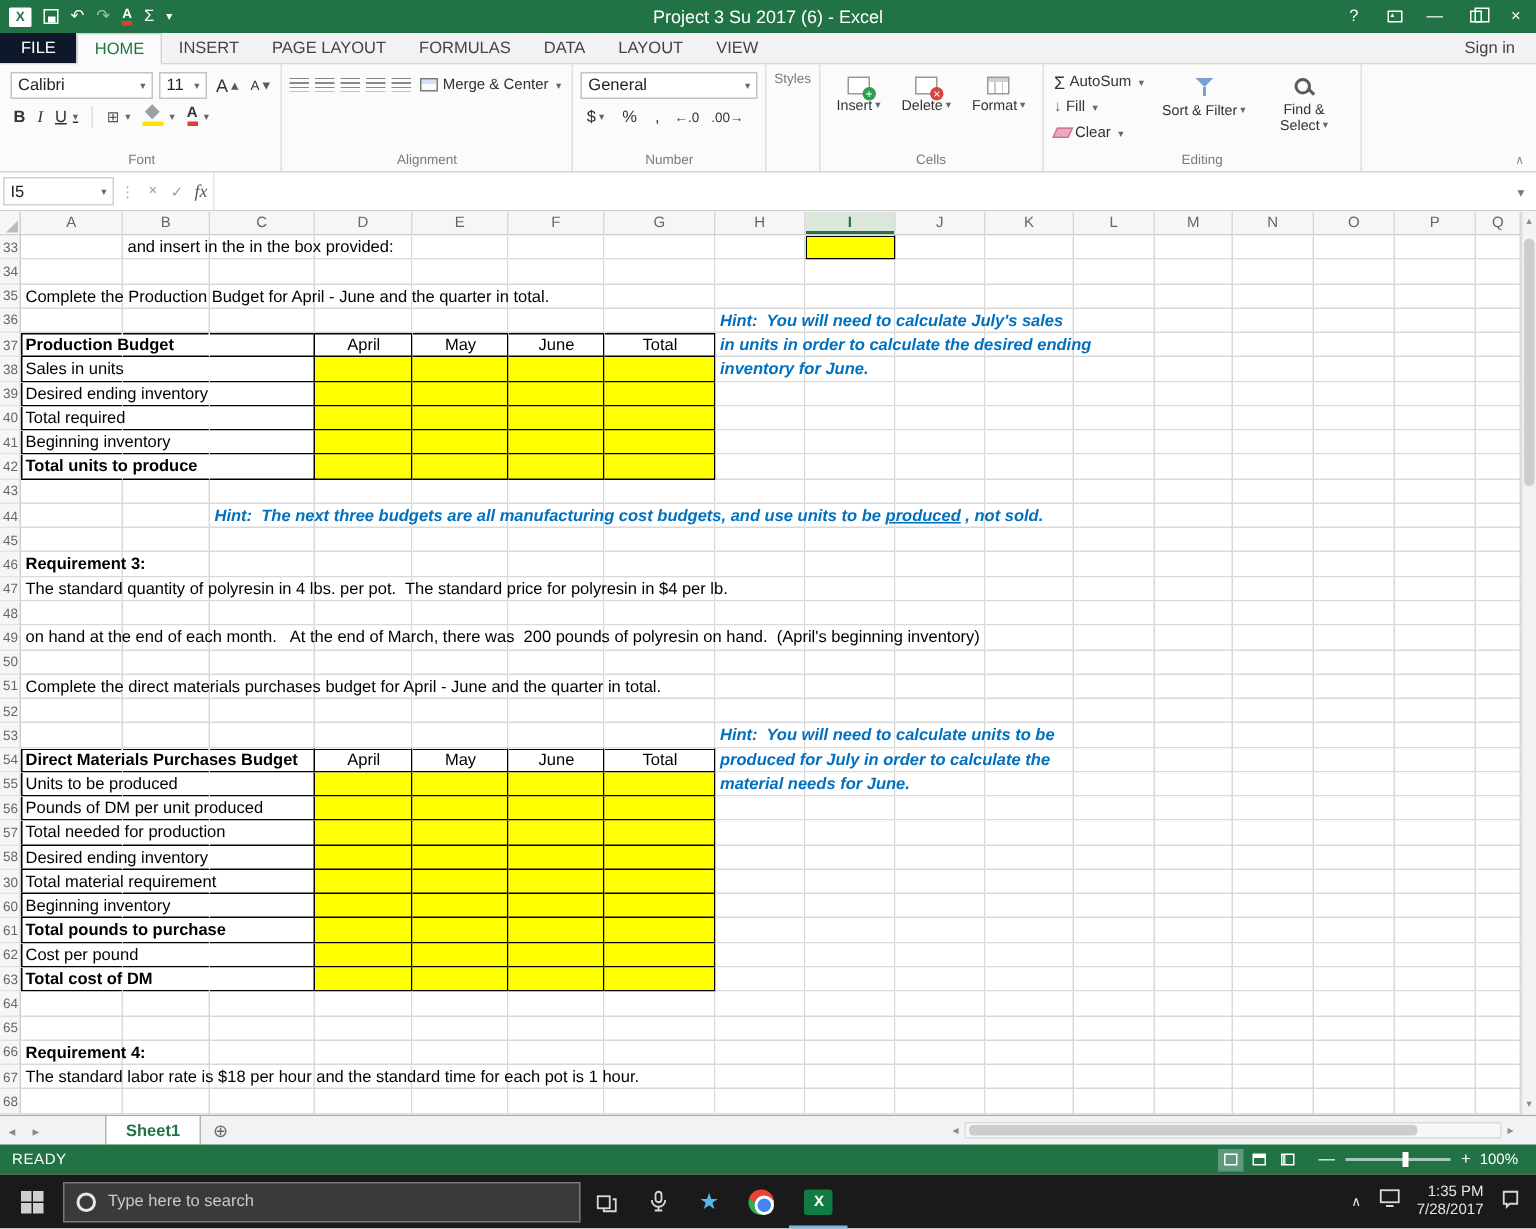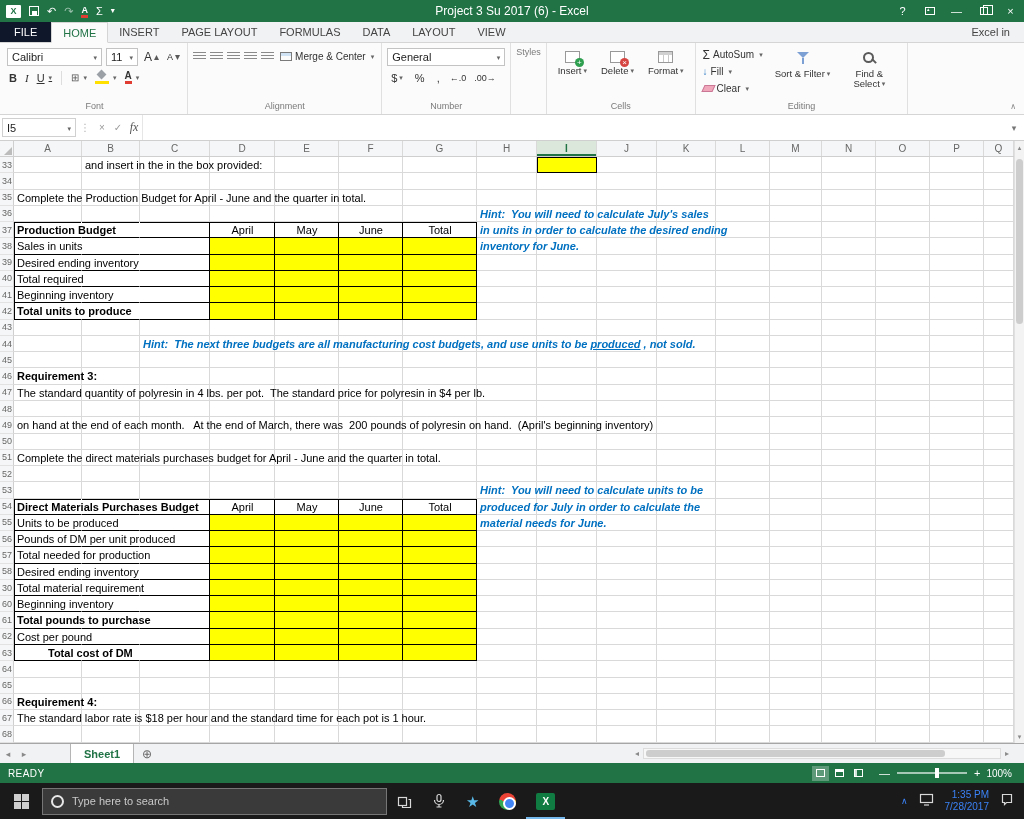--- a/index.html
+++ b/index.html
@@ -186,21 +186,21 @@
   .searchbox{width:345px;height:27px;background:#3a3a3a;border:1px solid #767676;display:flex;align-items:center;color:#c9c9c9;font-size:11px;gap:8px;padding-left:8px;}
   .cortana{width:13px;height:13px;border:2px solid #e8e8e8;border-radius:50%;flex:none;}
   .ticon{height:100%;padding:0 10px;display:flex;align-items:center;justify-content:center;}
   .ticon.activeapp{box-shadow:inset 0 -2px 0 #76b9ed;}
   .tsvg{stroke:#d8d8d8;fill:none;stroke-width:1.2;}
   .bluestar{color:#58b7e6;font-size:15px;line-height:1;}
   .chrome{width:17px;height:17px;border-radius:50%;background:conic-gradient(from -40deg,#ea4335 0 120deg,#fbbc05 120deg 210deg,#34a853 210deg 320deg,#ea4335 320deg 360deg);position:relative;}
   .chrome::after{content:"";position:absolute;left:4px;top:4px;width:9px;height:9px;border-radius:50%;background:#4285f4;border:2px solid #fff;}
   .xlicon{width:19px;height:17px;background:#107c41;color:#fff;font-weight:bold;font-size:10px;display:flex;align-items:center;justify-content:center;border-radius:2px;}
   .tfill{flex:1;}
-  .tray{display:flex;align-items:center;gap:11px;padding-right:10px;color:#3b82f6;}
+  .tray{display:flex;align-items:center;gap:11px;padding-right:10px;color:#e5e5e5;}
   .chev{font-size:9px;}
   .clock{text-align:right;font-size:10px;line-height:12px;}
 </style>
 </head>
 <body>
 
 <div class="app">
 
   <div class="titlebar">
     <div class="qat">
@@ -232,21 +232,21 @@
     <div class="rtabs">
         <div class="rtab file">FILE</div>
         <div class="rtab active">HOME</div>
         <div class="rtab">INSERT</div>
         <div class="rtab">PAGE LAYOUT</div>
         <div class="rtab">FORMULAS</div>
         <div class="rtab">DATA</div>
         <div class="rtab">LAYOUT</div>
         <div class="rtab">VIEW</div>
       </div>
-    <div class="signin">Excel in</div>
+    <div class="signin">Sign in</div>
   </div>
 
   <div class="ribbon">
 
 
     <div class="rgroup">
       <div class="rgc col">
         <div class="frow">
           <div class="combo w95">
               <span>Calibri</span>
@@ -1066,21 +1066,21 @@
           <div class="cell" style="width: 60px;"></div>
           <div class="cell" style="width: 60px;"></div>
           <div class="cell" style="width: 60px;"></div>
           <div class="cell" style="width: 59px;"></div>
           <div class="cell" style="width: 54px;"></div>
           <div class="cell" style="width: 52px;"></div>
           <div class="cell" style="width: 54px;"></div>
           <div class="cell" style="width: 54px;"></div>
           <div class="cell" style="width: 54px;"></div>
           <div class="cell" style="width: 30px;"></div>
-          <div class="ct b" style="left: 17px; line-height: 16.28px; margin-left: 31px;">Total cost of DM</div>
+          <div class="ct b" style="left: 17px; line-height: 16.28px;">Total cost of DM</div>
         </div>
         <div class="grow" style="height: 16.28px;">
           <div class="rh">64</div>
           <div class="cell" style="width: 68px;"></div>
           <div class="cell" style="width: 58px;"></div>
           <div class="cell" style="width: 70px;"></div>
           <div class="cell" style="width: 65px;"></div>
           <div class="cell" style="width: 64px;"></div>
           <div class="cell" style="width: 64px;"></div>
           <div class="cell" style="width: 74px;"></div>

